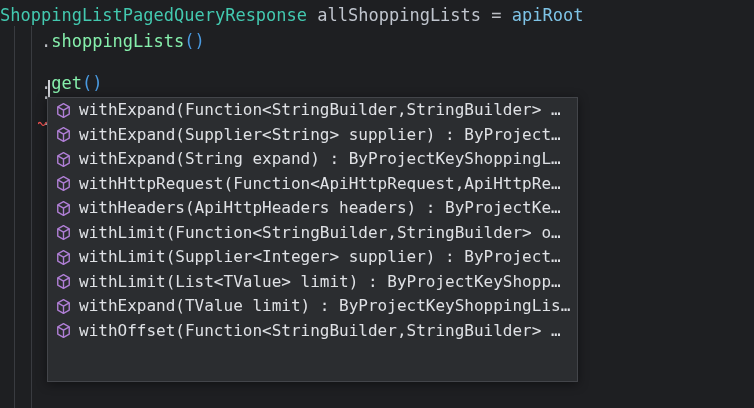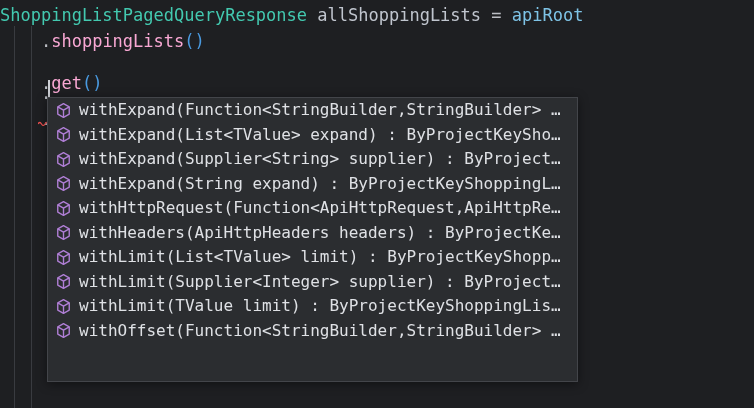--- a/index.html
+++ b/index.html
@@ -44,21 +44,21 @@
     font-size: 17px;
     letter-spacing: 0px;
     color: #bcbec4;
   }
   .code-line .ind { color: transparent; }
 
   .tok-type   { color: #43c9b0; }
   .tok-var    { color: #c0c5ce; }
   .tok-op     { color: #bcbec4; }
   .tok-ident  { color: #7ec3e6; }
-  .tok-method { color: #f9a8d4; }
+  .tok-method { color: #86efac; }
   .tok-paren  { color: #4a9ae0; }
   .tok-dot    { color: #bcbec4; }
 
   
   #caret {
     position: absolute;
     width: 2px;
     height: 21px;
     background: #ced0d6;
     left: 48px;
@@ -152,27 +152,20 @@
               <path d="M8 1.6 L13.4 4.6 L13.4 11.4 L8 14.4 L2.6 11.4 L2.6 4.6 Z" fill="none" stroke="#b07fd6" stroke-width="1.3" stroke-linejoin="round"></path>
               <path d="M2.6 4.6 L8 7.7 L13.4 4.6 M8 7.7 L8 14.4" fill="none" stroke="#b07fd6" stroke-width="1.3" stroke-linejoin="round"></path>
             </svg></span>
           <span class="item-label">withExpand(Function&lt;StringBuilder,StringBuilder&gt; …</span>
         </li>
         <li class="completion-item">
           <span class="item-icon"><svg viewBox="0 0 16 16" width="17" height="17" xmlns="http://www.w3.org/2000/svg">
               <path d="M8 1.6 L13.4 4.6 L13.4 11.4 L8 14.4 L2.6 11.4 L2.6 4.6 Z" fill="none" stroke="#b07fd6" stroke-width="1.3" stroke-linejoin="round"></path>
               <path d="M2.6 4.6 L8 7.7 L13.4 4.6 M8 7.7 L8 14.4" fill="none" stroke="#b07fd6" stroke-width="1.3" stroke-linejoin="round"></path>
             </svg></span>
-          <span class="item-label">withExpand(List&lt;TValue&gt; expand) : ByProjectKeySho…</span>
-        </li>
-        <li class="completion-item">
-          <span class="item-icon"><svg viewBox="0 0 16 16" width="17" height="17" xmlns="http://www.w3.org/2000/svg">
-              <path d="M8 1.6 L13.4 4.6 L13.4 11.4 L8 14.4 L2.6 11.4 L2.6 4.6 Z" fill="none" stroke="#b07fd6" stroke-width="1.3" stroke-linejoin="round"></path>
-              <path d="M2.6 4.6 L8 7.7 L13.4 4.6 M8 7.7 L8 14.4" fill="none" stroke="#b07fd6" stroke-width="1.3" stroke-linejoin="round"></path>
-            </svg></span>
           <span class="item-label">withExpand(Supplier&lt;String&gt; supplier) : ByProject…</span>
         </li>
         <li class="completion-item">
           <span class="item-icon"><svg viewBox="0 0 16 16" width="17" height="17" xmlns="http://www.w3.org/2000/svg">
               <path d="M8 1.6 L13.4 4.6 L13.4 11.4 L8 14.4 L2.6 11.4 L2.6 4.6 Z" fill="none" stroke="#b07fd6" stroke-width="1.3" stroke-linejoin="round"></path>
               <path d="M2.6 4.6 L8 7.7 L13.4 4.6 M8 7.7 L8 14.4" fill="none" stroke="#b07fd6" stroke-width="1.3" stroke-linejoin="round"></path>
             </svg></span>
           <span class="item-label">withExpand(String expand) : ByProjectKeyShoppingL…</span>
         </li>
         <li class="completion-item">
@@ -187,35 +180,42 @@
               <path d="M8 1.6 L13.4 4.6 L13.4 11.4 L8 14.4 L2.6 11.4 L2.6 4.6 Z" fill="none" stroke="#b07fd6" stroke-width="1.3" stroke-linejoin="round"></path>
               <path d="M2.6 4.6 L8 7.7 L13.4 4.6 M8 7.7 L8 14.4" fill="none" stroke="#b07fd6" stroke-width="1.3" stroke-linejoin="round"></path>
             </svg></span>
           <span class="item-label">withHeaders(ApiHttpHeaders headers) : ByProjectKe…</span>
         </li>
         <li class="completion-item">
           <span class="item-icon"><svg viewBox="0 0 16 16" width="17" height="17" xmlns="http://www.w3.org/2000/svg">
               <path d="M8 1.6 L13.4 4.6 L13.4 11.4 L8 14.4 L2.6 11.4 L2.6 4.6 Z" fill="none" stroke="#b07fd6" stroke-width="1.3" stroke-linejoin="round"></path>
               <path d="M2.6 4.6 L8 7.7 L13.4 4.6 M8 7.7 L8 14.4" fill="none" stroke="#b07fd6" stroke-width="1.3" stroke-linejoin="round"></path>
             </svg></span>
+          <span class="item-label">withLimit(Function&lt;StringBuilder,StringBuilder&gt; o…</span>
+        </li>
+        <li class="completion-item">
+          <span class="item-icon"><svg viewBox="0 0 16 16" width="17" height="17" xmlns="http://www.w3.org/2000/svg">
+              <path d="M8 1.6 L13.4 4.6 L13.4 11.4 L8 14.4 L2.6 11.4 L2.6 4.6 Z" fill="none" stroke="#b07fd6" stroke-width="1.3" stroke-linejoin="round"></path>
+              <path d="M2.6 4.6 L8 7.7 L13.4 4.6 M8 7.7 L8 14.4" fill="none" stroke="#b07fd6" stroke-width="1.3" stroke-linejoin="round"></path>
+            </svg></span>
+          <span class="item-label">withLimit(Supplier&lt;Integer&gt; supplier) : ByProject…</span>
+        </li>
+        <li class="completion-item">
+          <span class="item-icon"><svg viewBox="0 0 16 16" width="17" height="17" xmlns="http://www.w3.org/2000/svg">
+              <path d="M8 1.6 L13.4 4.6 L13.4 11.4 L8 14.4 L2.6 11.4 L2.6 4.6 Z" fill="none" stroke="#b07fd6" stroke-width="1.3" stroke-linejoin="round"></path>
+              <path d="M2.6 4.6 L8 7.7 L13.4 4.6 M8 7.7 L8 14.4" fill="none" stroke="#b07fd6" stroke-width="1.3" stroke-linejoin="round"></path>
+            </svg></span>
           <span class="item-label">withLimit(List&lt;TValue&gt; limit) : ByProjectKeyShopp…</span>
         </li>
         <li class="completion-item">
           <span class="item-icon"><svg viewBox="0 0 16 16" width="17" height="17" xmlns="http://www.w3.org/2000/svg">
               <path d="M8 1.6 L13.4 4.6 L13.4 11.4 L8 14.4 L2.6 11.4 L2.6 4.6 Z" fill="none" stroke="#b07fd6" stroke-width="1.3" stroke-linejoin="round"></path>
               <path d="M2.6 4.6 L8 7.7 L13.4 4.6 M8 7.7 L8 14.4" fill="none" stroke="#b07fd6" stroke-width="1.3" stroke-linejoin="round"></path>
             </svg></span>
-          <span class="item-label">withLimit(Supplier&lt;Integer&gt; supplier) : ByProject…</span>
-        </li>
-        <li class="completion-item">
-          <span class="item-icon"><svg viewBox="0 0 16 16" width="17" height="17" xmlns="http://www.w3.org/2000/svg">
-              <path d="M8 1.6 L13.4 4.6 L13.4 11.4 L8 14.4 L2.6 11.4 L2.6 4.6 Z" fill="none" stroke="#b07fd6" stroke-width="1.3" stroke-linejoin="round"></path>
-              <path d="M2.6 4.6 L8 7.7 L13.4 4.6 M8 7.7 L8 14.4" fill="none" stroke="#b07fd6" stroke-width="1.3" stroke-linejoin="round"></path>
-            </svg></span>
-          <span class="item-label">withLimit(TValue limit) : ByProjectKeyShoppingLis…</span>
+          <span class="item-label">withExpand(TValue limit) : ByProjectKeyShoppingLis…</span>
         </li>
         <li class="completion-item">
           <span class="item-icon"><svg viewBox="0 0 16 16" width="17" height="17" xmlns="http://www.w3.org/2000/svg">
               <path d="M8 1.6 L13.4 4.6 L13.4 11.4 L8 14.4 L2.6 11.4 L2.6 4.6 Z" fill="none" stroke="#b07fd6" stroke-width="1.3" stroke-linejoin="round"></path>
               <path d="M2.6 4.6 L8 7.7 L13.4 4.6 M8 7.7 L8 14.4" fill="none" stroke="#b07fd6" stroke-width="1.3" stroke-linejoin="round"></path>
             </svg></span>
           <span class="item-label">withOffset(Function&lt;StringBuilder,StringBuilder&gt; …</span>
         </li>
       </ul>
   </div>

